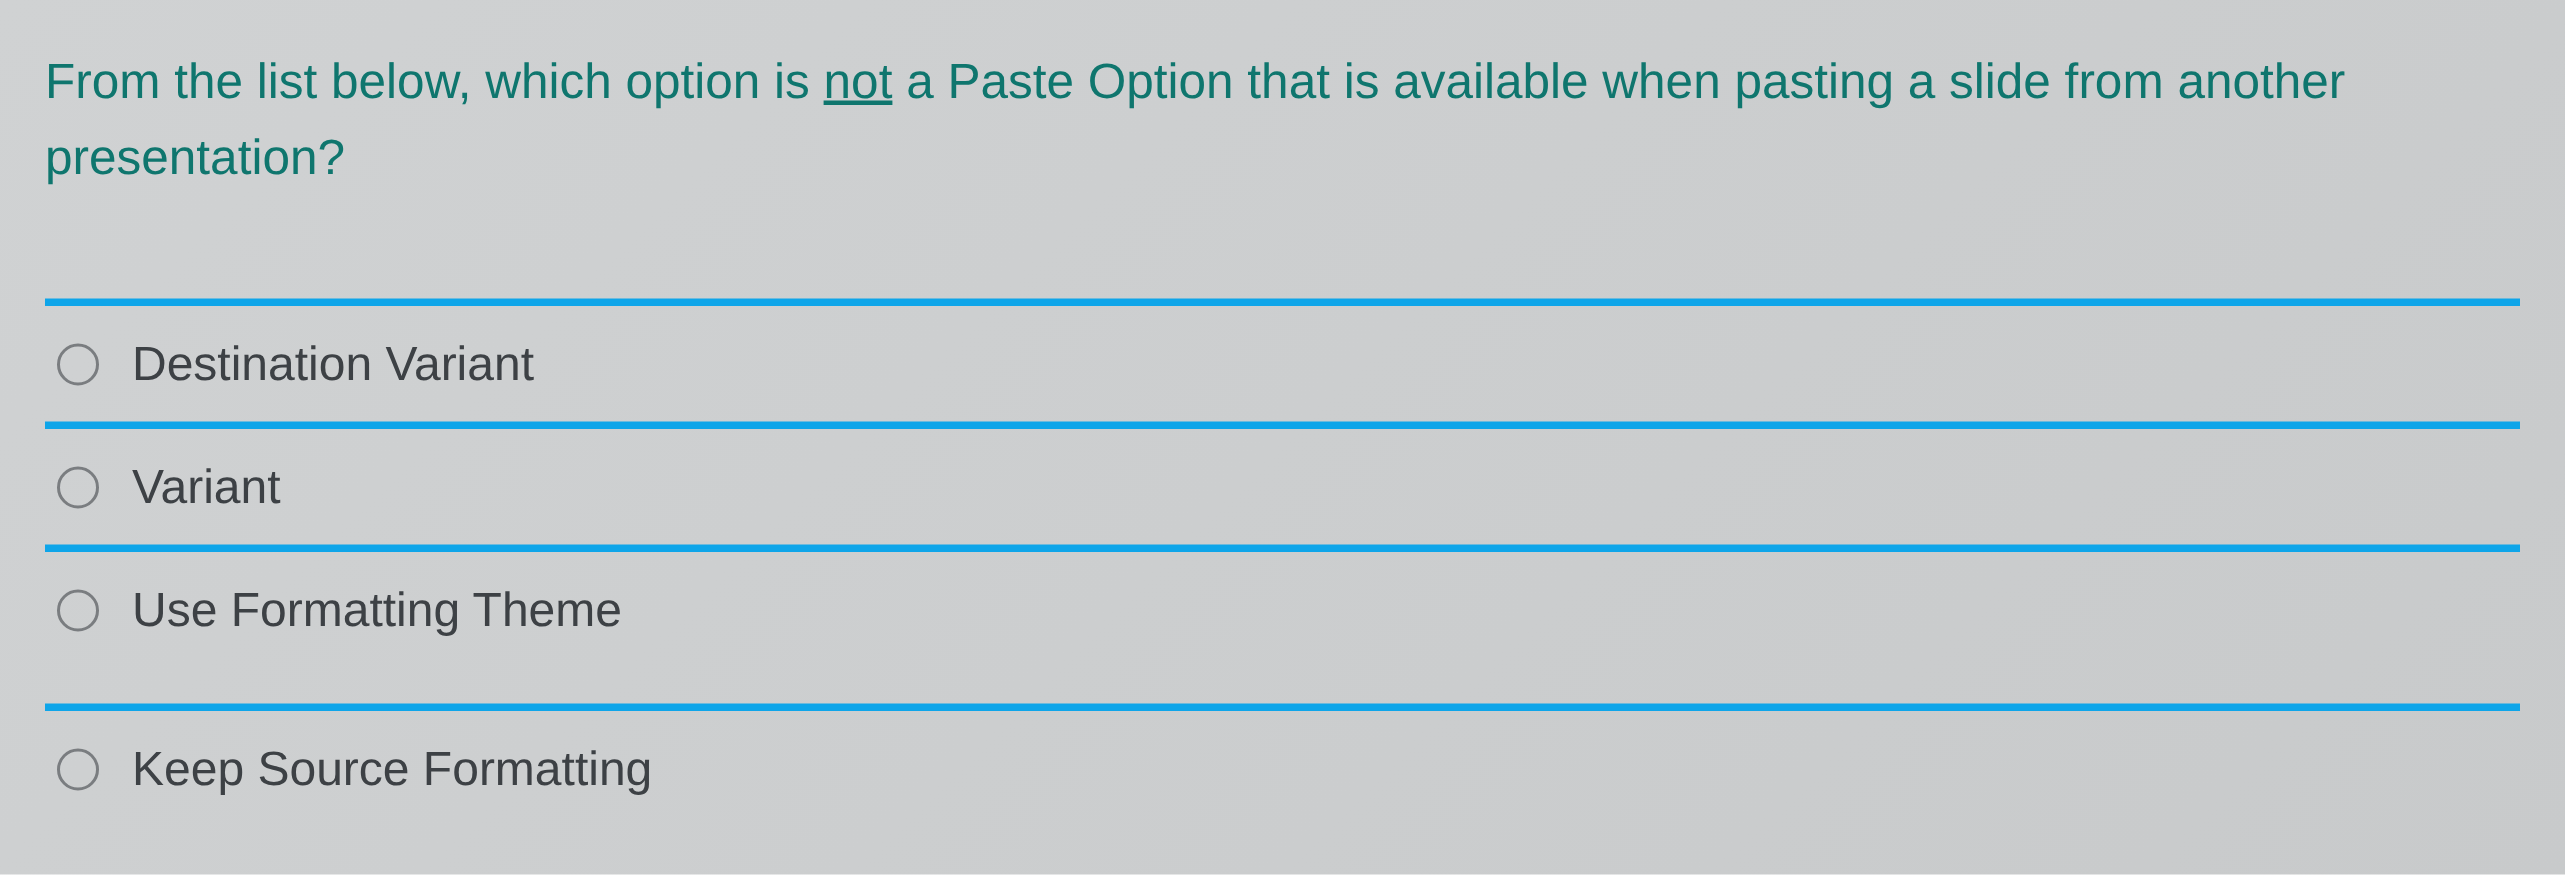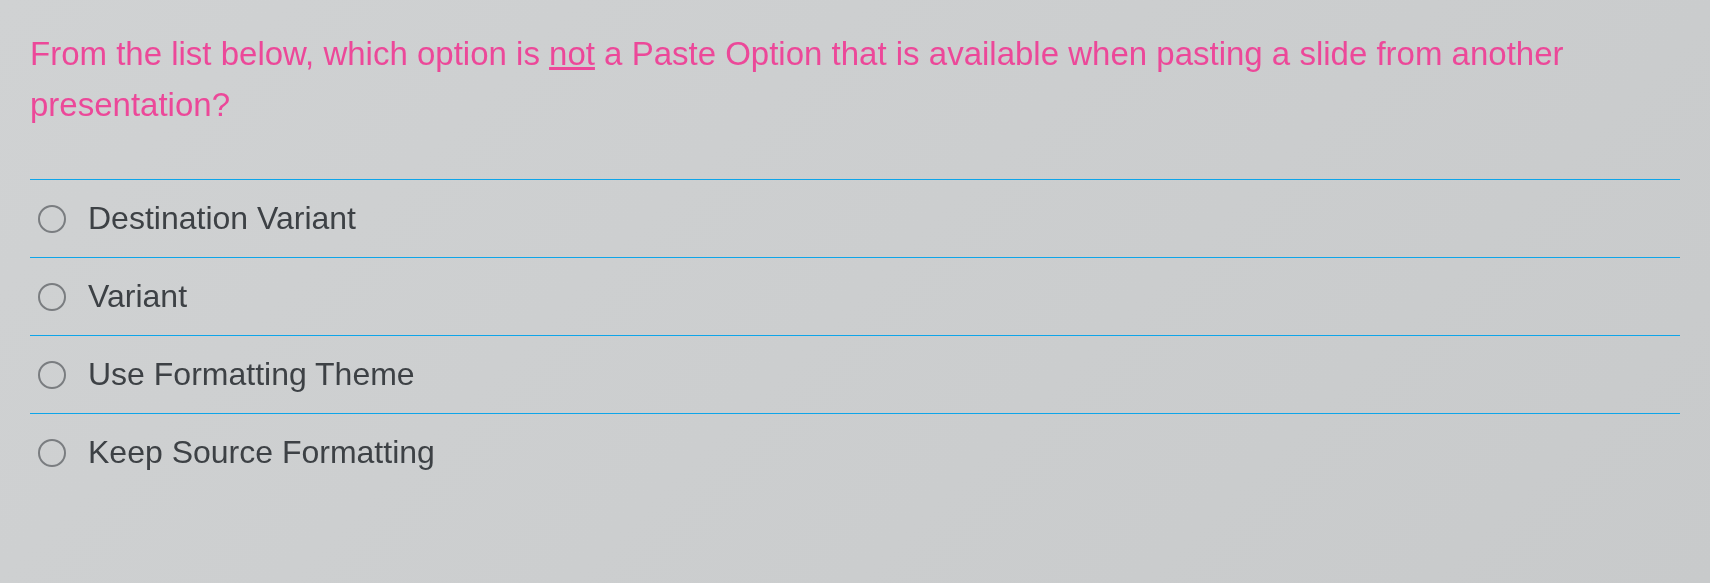--- a/index.html
+++ b/index.html
@@ -11,40 +11,41 @@
       font-family: 'Segoe UI', Tahoma, Geneva, Verdana, sans-serif;
       background: linear-gradient(135deg, #d0d2d3 0%, #c8cacb 100%);
       width: 1710px;
       height: 583px;
       padding: 28px 30px;
       color: #3a3e42;
     }
     .question-text {
       font-size: 33px;
       line-height: 1.55;
-      color: #ec4899;
-      margin-bottom: 49px;
+      color: #0f766e;
+      margin-bottom: 69px;
       font-weight: 400;
     }
     .underline {
       text-decoration: underline;
     }
     .options {
       display: flex;
       flex-direction: column;
     }
     .option-row {
       display: flex;
       align-items: center;
       padding: 20px 8px;
-      border-top: 1px solid #0ea5e9;
+      border-top: 5px solid #0ea5e9;
       gap: 22px;
     }
     .option-row:last-child {
       padding-bottom: 10px;
+      margin-top: 24px;
     }
     .radio {
       width: 28px;
       height: 28px;
       border: 2px solid #7a7d80;
       border-radius: 50%;
       background: transparent;
       flex-shrink: 0;
     }
     .option-label {

